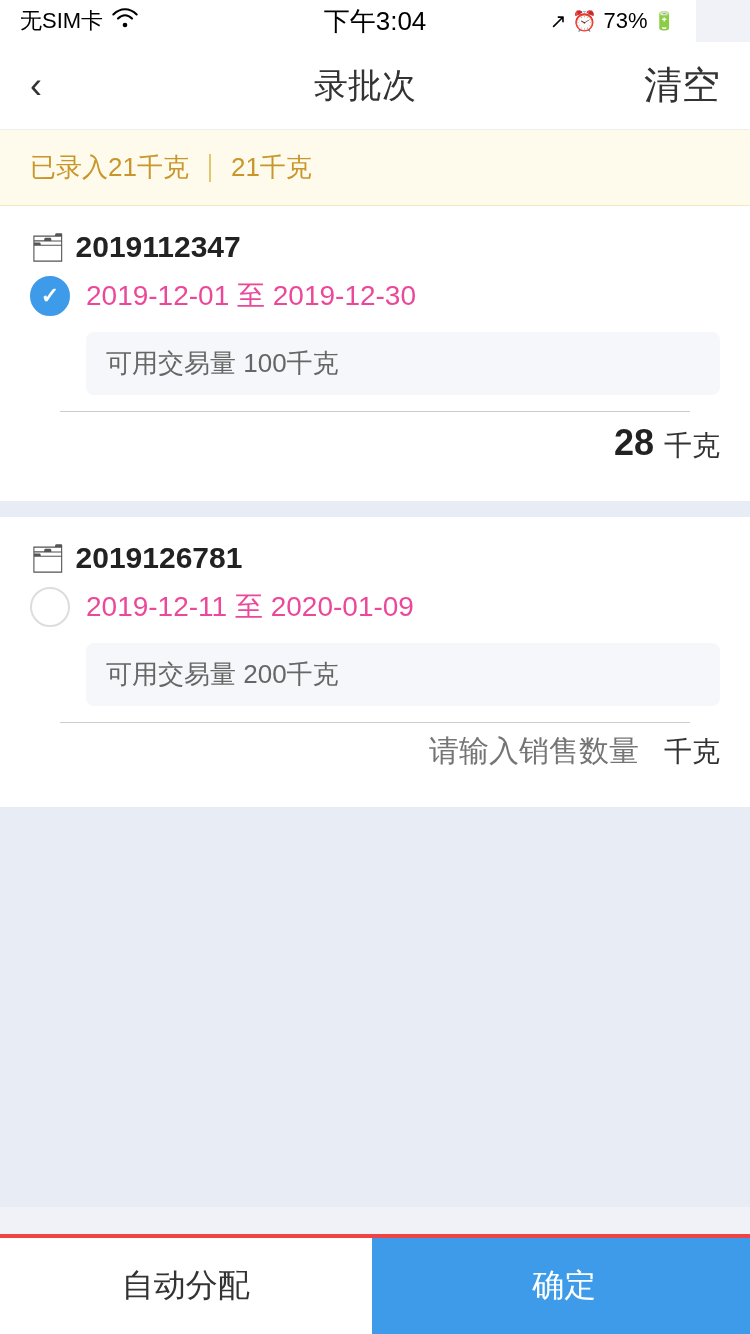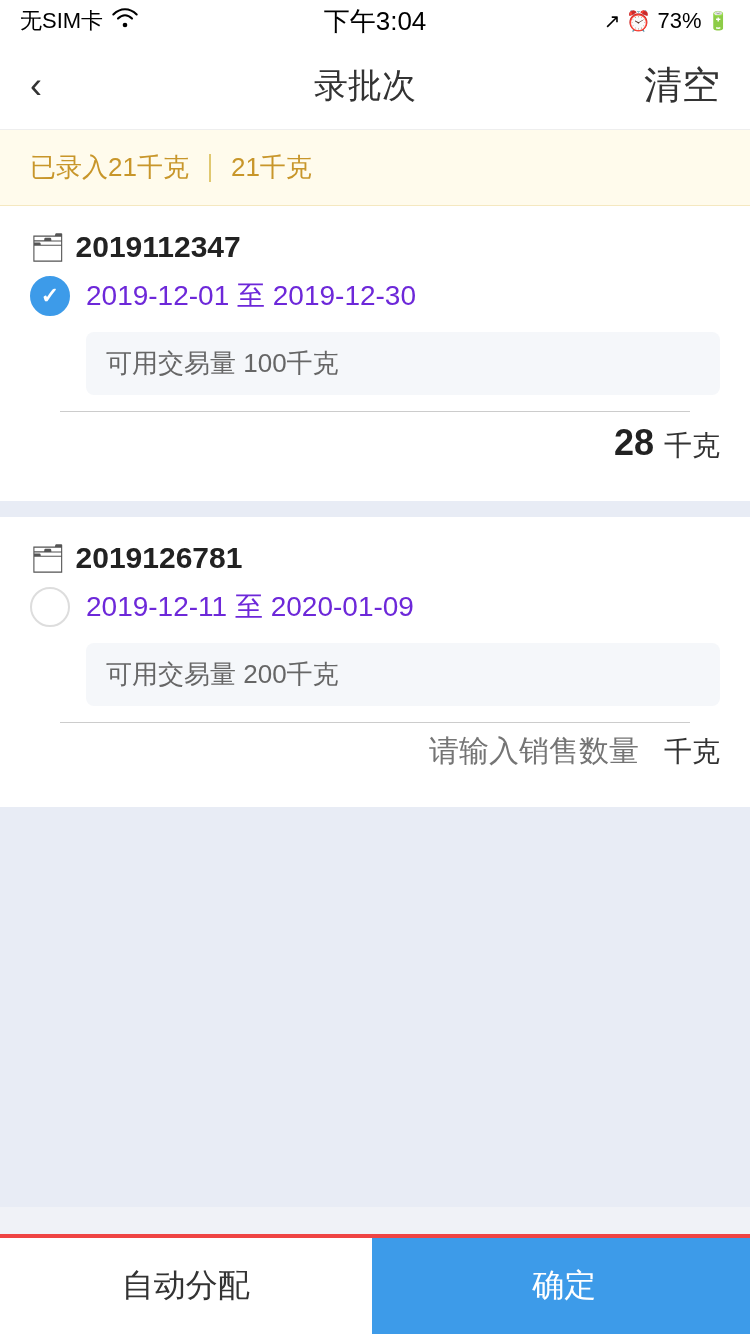--- a/index.html
+++ b/index.html
@@ -7,21 +7,21 @@
     body {
       width: 750px;
       min-height: 1334px;
       font-family: -apple-system, "PingFang SC", "Helvetica Neue", sans-serif;
       background: #f0f2f7;
       overflow-x: hidden;
     }
 
     
     .status-bar {
-      width: 750px;
+      width: 696px;
       height: 42px;
       background: #fff;
       display: flex;
       align-items: center;
       justify-content: space-between;
       padding: 0 20px;
       font-size: 24px;
       color: #000;
     }
     .status-bar-left {
@@ -134,21 +134,21 @@
       background: #3d9be9;
       border-color: #3d9be9;
     }
     .checkmark {
       color: white;
       font-size: 22px;
       font-weight: bold;
     }
     .batch-date {
       font-size: 28px;
-      color: #6d28d9;
+      color: #ec4899;
     }
     .batch-availability {
       background: #f5f7fa;
       border-radius: 8px;
       padding: 14px 20px;
       font-size: 26px;
       color: #666;
       margin-left: 56px;
       margin-bottom: 16px;
     }

